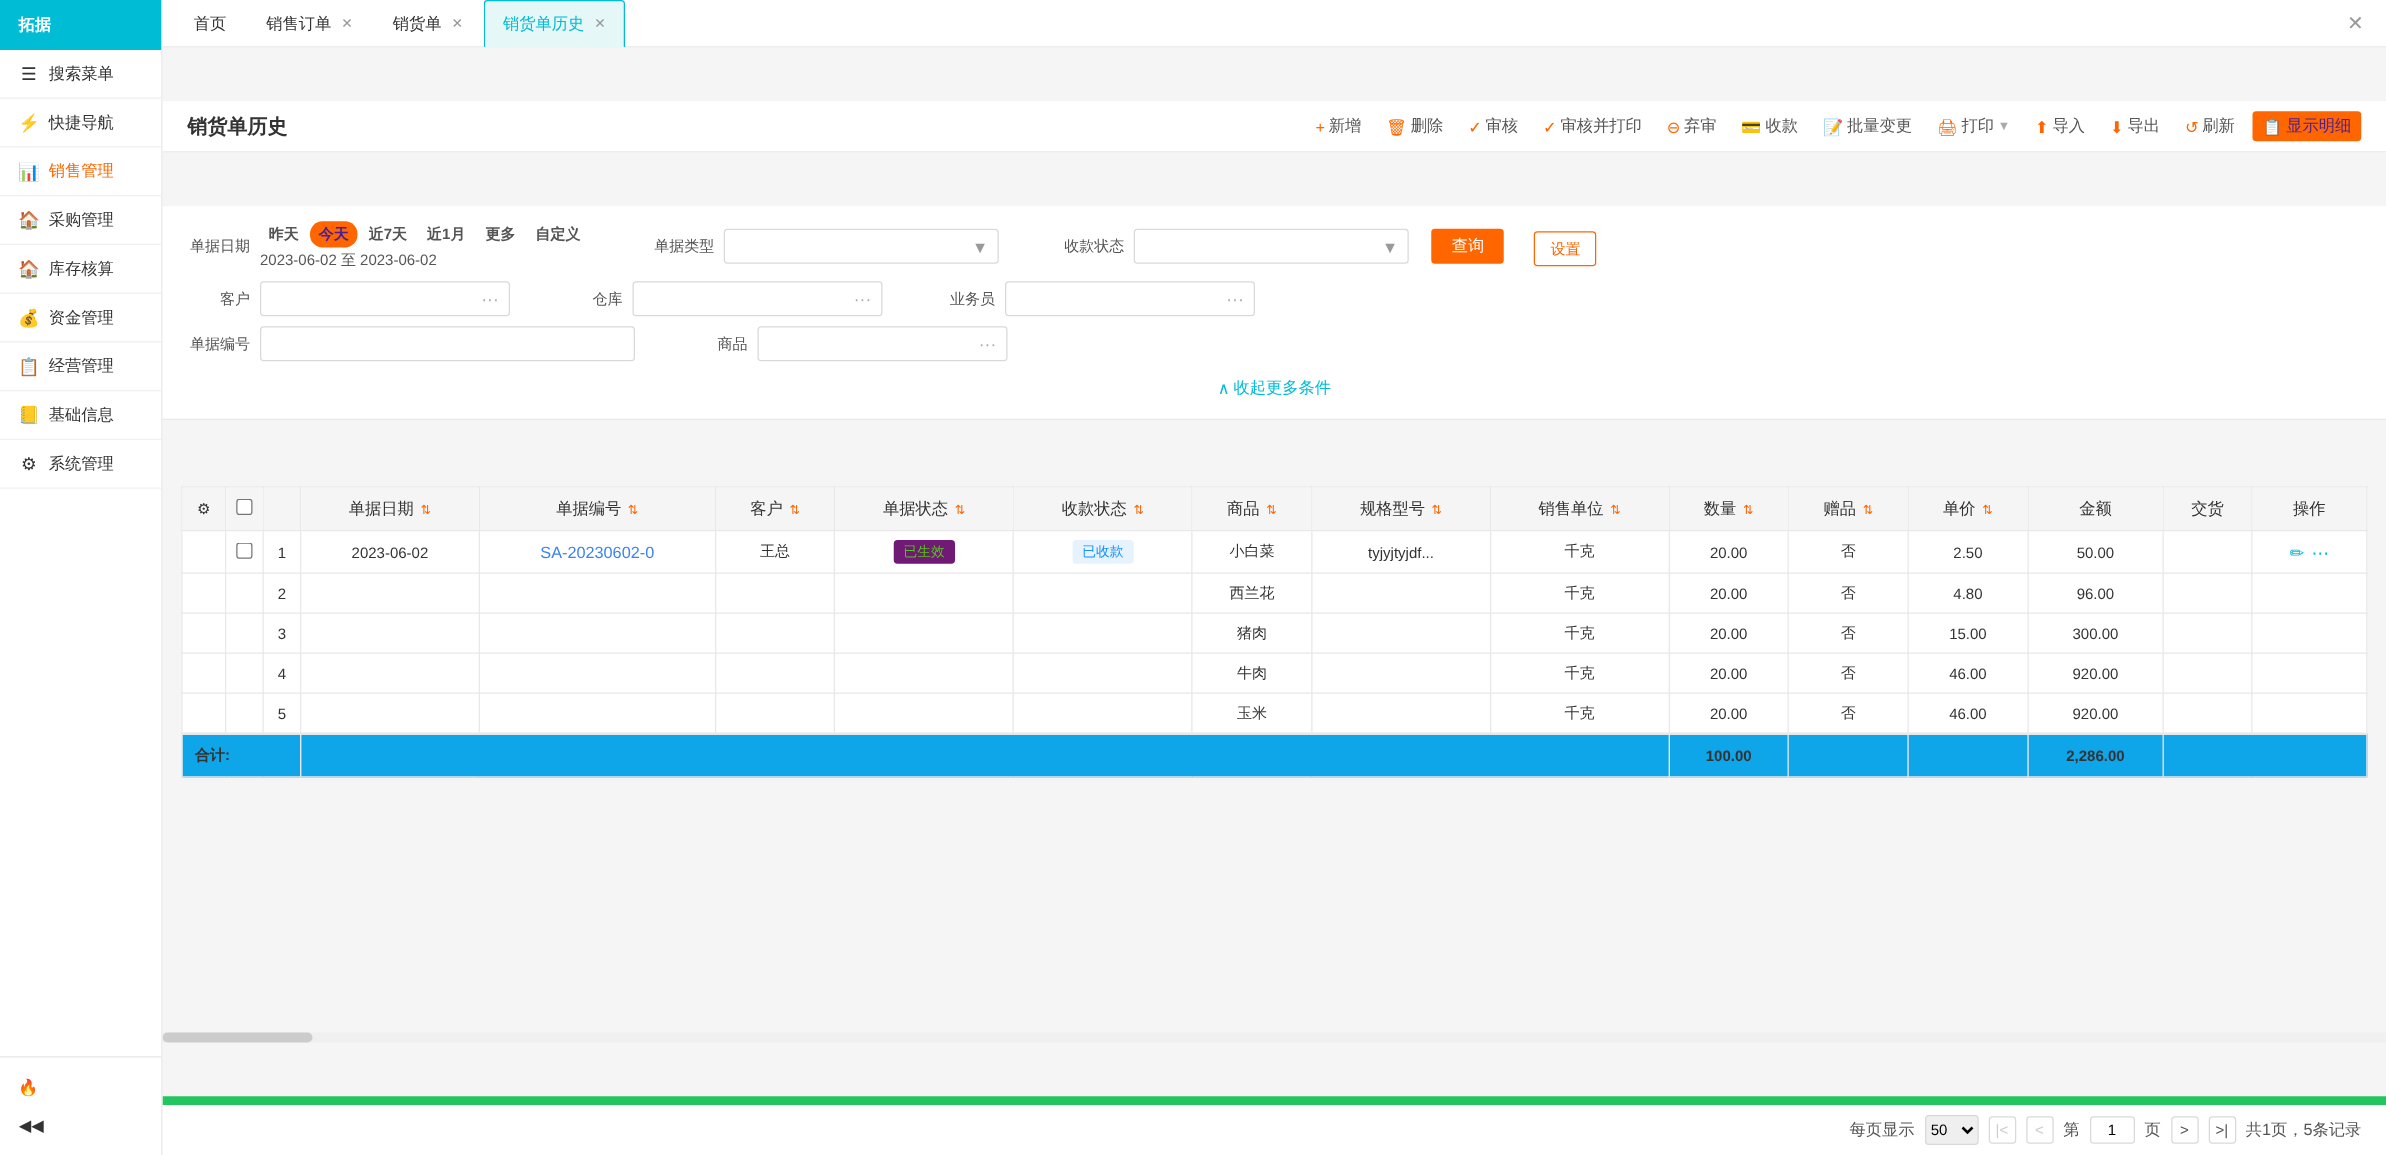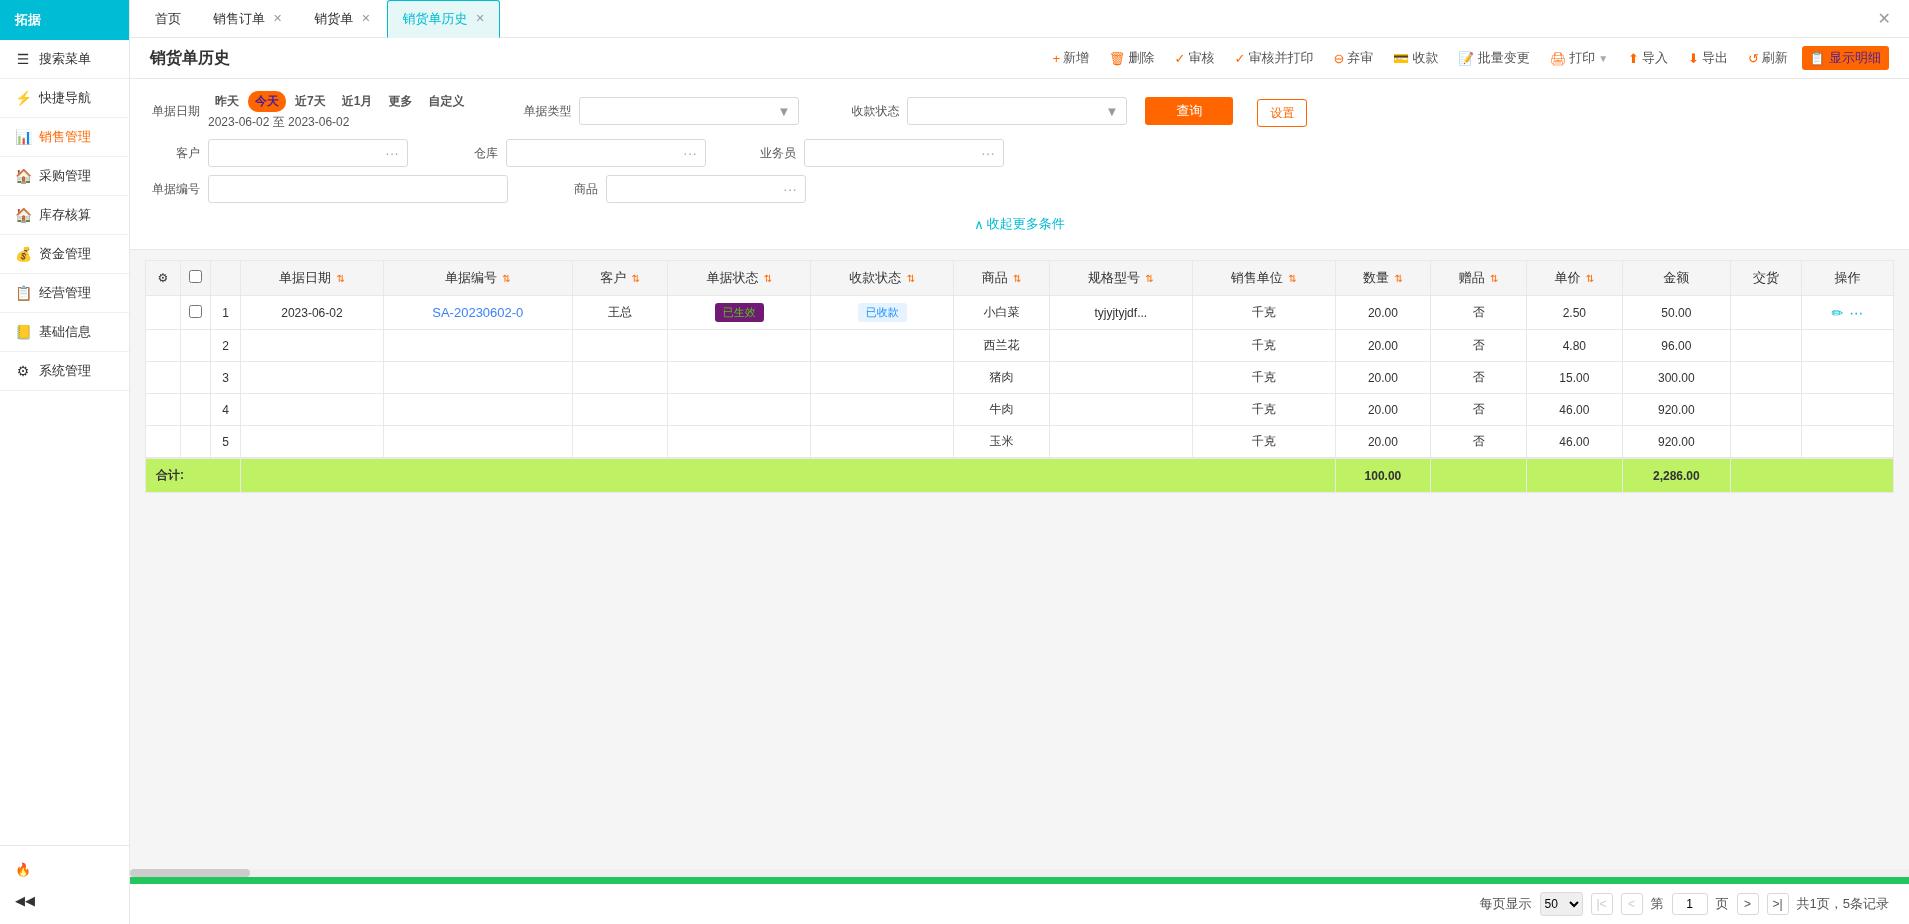--- a/index.html
+++ b/index.html
@@ -38,20 +38,21 @@
       color: #333;
       gap: 8px;
     }
 
     
     .main-content {
       flex: 1;
       display: flex;
       flex-direction: column;
       overflow: hidden;
+      gap: 43px;
     }
 
     
     .tab-bar {
       background: #fff;
       border-bottom: 1px solid #e8e8e8;
       display: flex;
       align-items: center;
       height: 38px;
       padding: 0 10px;
@@ -189,21 +190,21 @@
       align-items: center;
       gap: 3px;
       text-align: center;
       justify-content: center;
       padding: 4px;
     }
     .query-btn {
       background: #ff6600;
       color: white;
       border: none;
-      padding: 5px 31px;
+      padding: 5px 16px;
       border-radius: 3px;
       cursor: pointer;
       font-size: 13px;
       height: 28px;
     }
     .setting-btn {
       border: 1px solid #ff6600;
       color: #ff6600;
       background: white;
       padding: 4px 12px;
@@ -262,21 +263,21 @@
       color: #00bcd4;
       cursor: pointer;
       font-size: 14px;
       margin: 0 3px;
     }
     .table-footer {
       background: #fffbe6;
       border-top: 2px solid #e8e8e8;
     }
     .table-footer td {
-      background: #bef264;
+      background: #0ea5e9;
       font-weight: bold;
       padding: 8px 6px;
     }
     .gear-col { width: 35px; }
     .checkbox-col { width: 30px; }
 
     
     .pagination-bar {
       background: #fff;
       border-top: 7px solid #22c55e;

